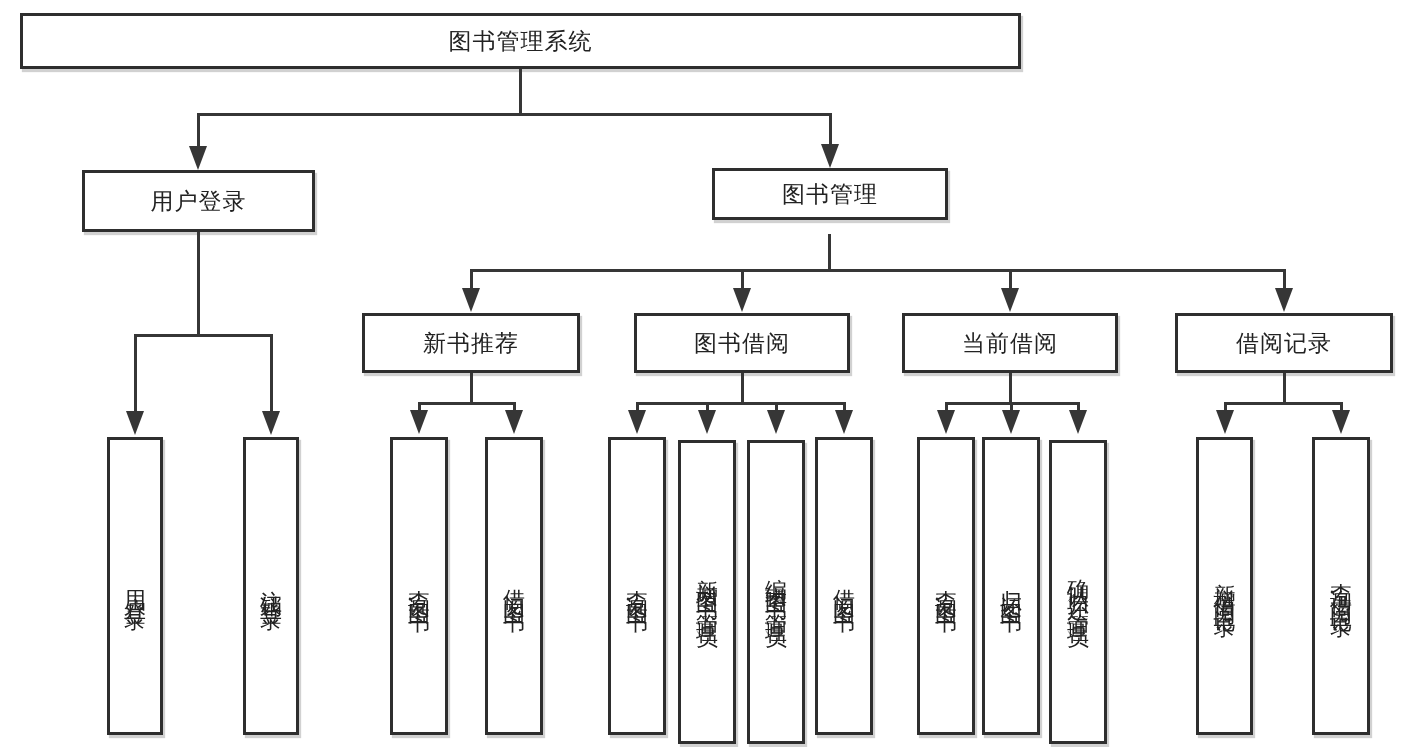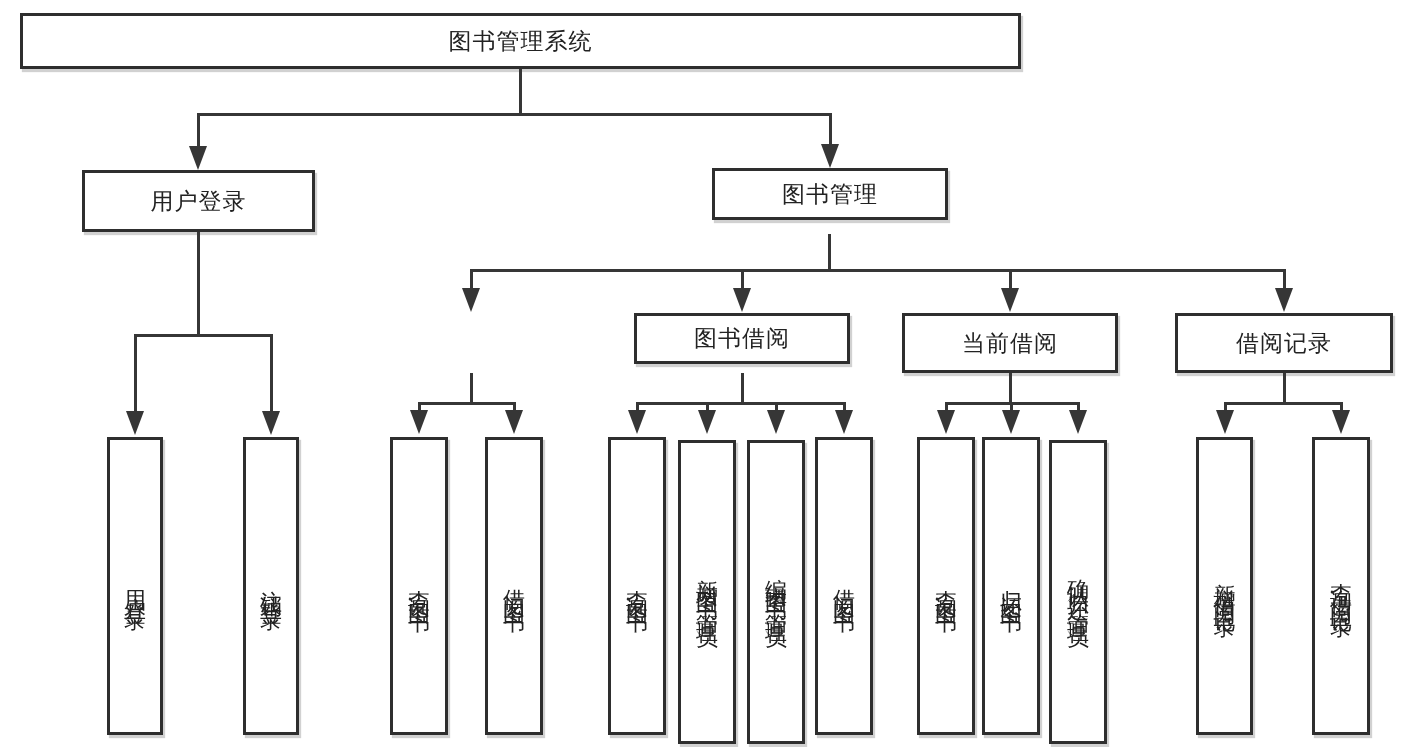--- a/index.html
+++ b/index.html
@@ -56,21 +56,22 @@
   <div class="hl" style="left:470px;top:269px;width:816px"></div>
   <div class="vl" style="left:470px;top:272px;height:18px"></div>
   <div class="vl" style="left:741px;top:272px;height:18px"></div>
   <div class="vl" style="left:1009px;top:272px;height:18px"></div>
   <div class="vl" style="left:1283px;top:272px;height:18px"></div>
   <div class="ah" style="left:462px;top:288px"></div>
   <div class="ah" style="left:733px;top:288px"></div>
   <div class="ah" style="left:1001px;top:288px"></div>
   <div class="ah" style="left:1275px;top:288px"></div>
 
-  <div class="box hbox" style="left:634px;top:313px;width:216px;height:51px">图书借阅</div>
+  <div class="box hbox" style="left:362px;top:313px;width:218px;height:60px">新书推荐</div>
+  <div class="box hbox" style="left:634px;top:313px;width:216px;height:60px">图书借阅</div>
   <div class="box hbox" style="left:1175px;top:313px;width:218px;height:60px">借阅记录</div>
   <div class="box hbox" style="left:902px;top:313px;width:216px;height:60px">当前借阅</div>
 
   <div class="vl" style="left:470px;top:373px;height:31px"></div>
   <div class="hl" style="left:418px;top:402px;width:98px"></div>
   <div class="vl" style="left:418px;top:405px;height:7px"></div>
   <div class="vl" style="left:513px;top:405px;height:7px"></div>
   <div class="ah" style="left:410px;top:410px"></div>
   <div class="ah" style="left:505px;top:410px"></div>
 

